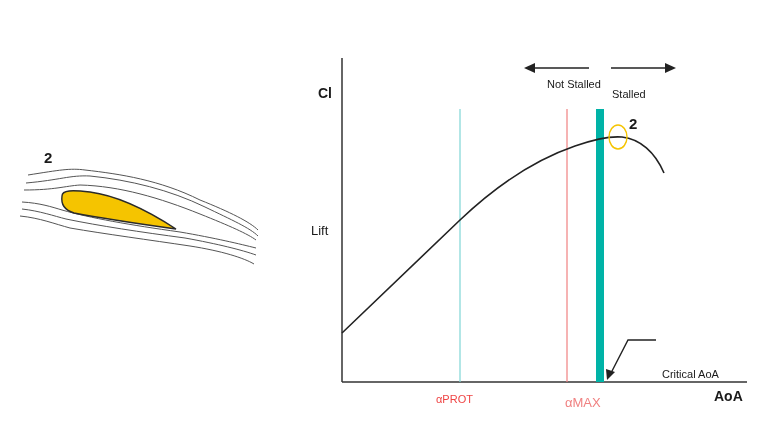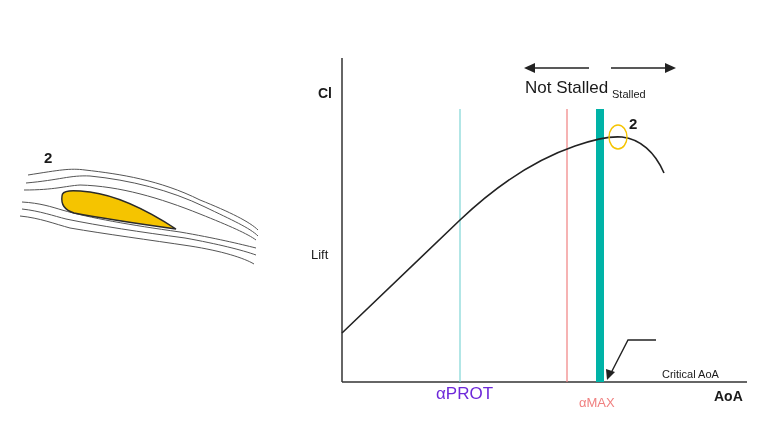--- a/index.html
+++ b/index.html
@@ -46,27 +46,27 @@
   <g>
     <polyline points="656,340 628,340 611,373" fill="none" stroke="#222" stroke-width="1.4"></polyline>
     <polygon points="607,380 606,369 615,372" fill="#222"></polygon>
   </g>
 </svg>
 
 <div class="lbl bold" style="left:44px; top:149px; font-size:15px;">2</div>
 
 <div class="lbl bold" style="left:318px; top:53px; font-size:14px;margin-top:32px;">Cl</div>
 
-<div class="lbl" style="left:311px; top:223px; font-size:13px;margin-top:24px;">Lift</div>
+<div class="lbl" style="left:311px; top:223px; font-size:13px;">Lift</div>
 
-<div class="lbl" style="left:525px; top:78px; font-size:17px;">Not Stalled</div>
+<div class="lbl" style="left:547px; top:78px; font-size:11px;">Not Stalled</div>
 
 <div class="lbl" style="left:612px; top:88px; font-size:11px;">Stalled</div>
 
 <div class="lbl bold" style="left:629px; top:115px; font-size:15px;">2</div>
 
 <div class="lbl" style="left:662px; top:333px; font-size:11px;margin-top:35px;">Critical AoA</div>
 
 <div class="lbl bold" style="left:714px; top:388px; font-size:14px;">AoA</div>
 
-<div class="lbl" style="left:436px; top:384px; font-size:17px; color:#6d28d9;">αPROT</div>
+<div class="lbl" style="left:436px; top:393px; font-size:11px; color:#ef4444;">αPROT</div>
 
-<div class="lbl" style="left:579px; top:395px; font-size:13px; color:#f08080;">αMAX</div>
+<div class="lbl" style="left:565px; top:395px; font-size:13px; color:#f08080;">αMAX</div>
 
 </body></html>

